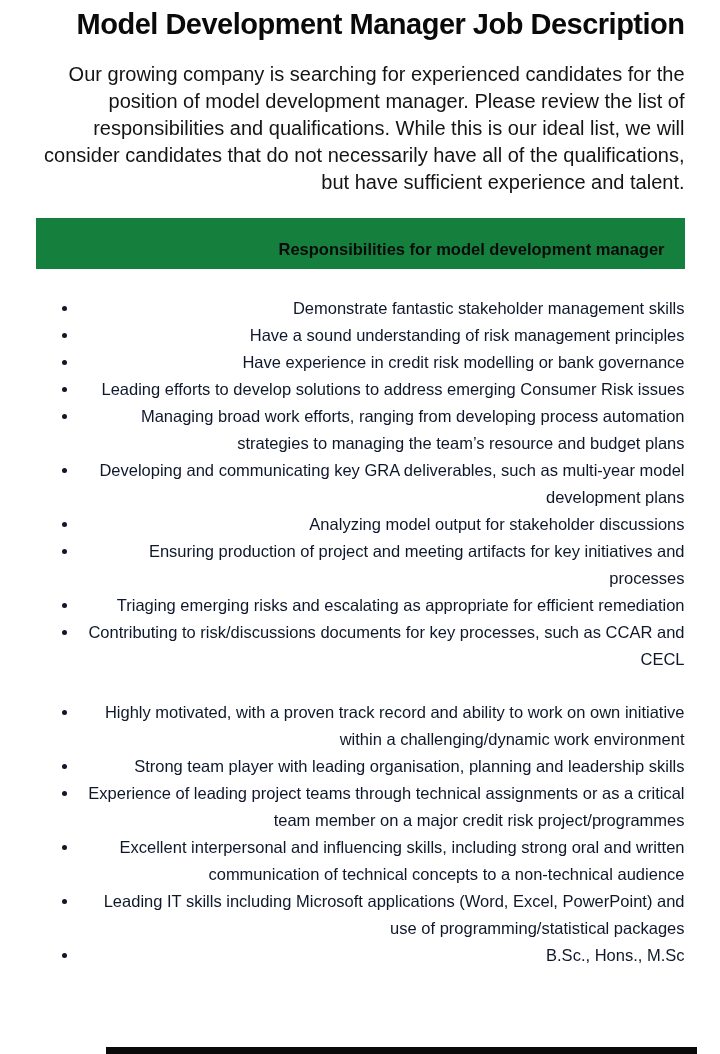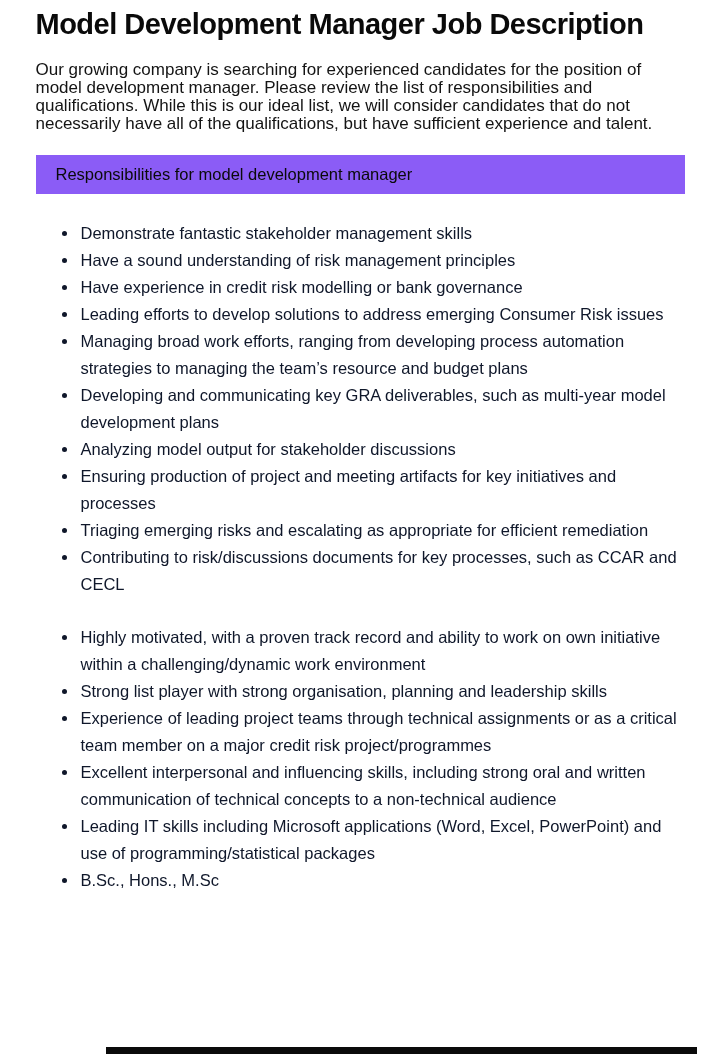--- a/index.html
+++ b/index.html
@@ -9,41 +9,42 @@
     color: #111111;
   }
   .page {
     position: relative;
     width: 689px;
     height: 1054px;
     margin: 0 auto;
     background: #ffffff;
     overflow: hidden;
     padding: 6px 20px 0 20px;
+    text-align: right;
   }
   .page-title {
     font-size: 29px;
     font-weight: bold;
     letter-spacing: -0.5px;
     margin: 2px 0 20px 0;
     line-height: 1.15;
     color: #0a0a0a;
   }
   .intro {
-    font-size: 17px;
-    line-height: 18px;
+    font-size: 20px;
+    line-height: 27px;
     margin: 0 0 22px 0;
     color: #141414;
   }
   .section-heading {
-    background: #8b5cf6;
-    font-weight: normal;
+    background: #15803d;
+    font-weight: bold;
     font-size: 16.5px;
     line-height: 1;
-    padding: 11px 20px 11px 20px;
+    padding: 23px 20px 11px 20px;
     margin: 0 0 10px 0;
     color: #0a0a0a;
   }
   ul.bullet-list {
     margin: 26px 0 24px 0;
     padding-left: 43px;
     font-size: 16.5px;
     line-height: 27px;
     color: #0f172a;
   }
@@ -80,21 +81,21 @@
       <li>Analyzing model output for stakeholder discussions</li>
       <li>Ensuring production of project and meeting artifacts for key initiatives and processes</li>
       <li>Triaging emerging risks and escalating as appropriate for efficient remediation</li>
       <li>Contributing to risk/discussions documents for key processes, such as CCAR and CECL</li>
     </ul>
   </section>
 
   <section>
     <ul class="bullet-list">
       <li>Highly motivated, with a proven track record and ability to work on own initiative within a challenging/dynamic work environment</li>
-      <li>Strong list player with strong organisation, planning and leadership skills</li>
+      <li>Strong team player with leading organisation, planning and leadership skills</li>
       <li>Experience of leading project teams through technical assignments or as a critical team member on a major credit risk project/programmes</li>
       <li>Excellent interpersonal and influencing skills, including strong oral and written communication of technical concepts to a non-technical audience</li>
       <li>Leading IT skills including Microsoft applications (Word, Excel, PowerPoint) and use of programming/statistical packages</li>
       <li>B.Sc., Hons., M.Sc</li>
     </ul>
   </section>
 
   <div class="footer-bar"></div>
 
 </div>

